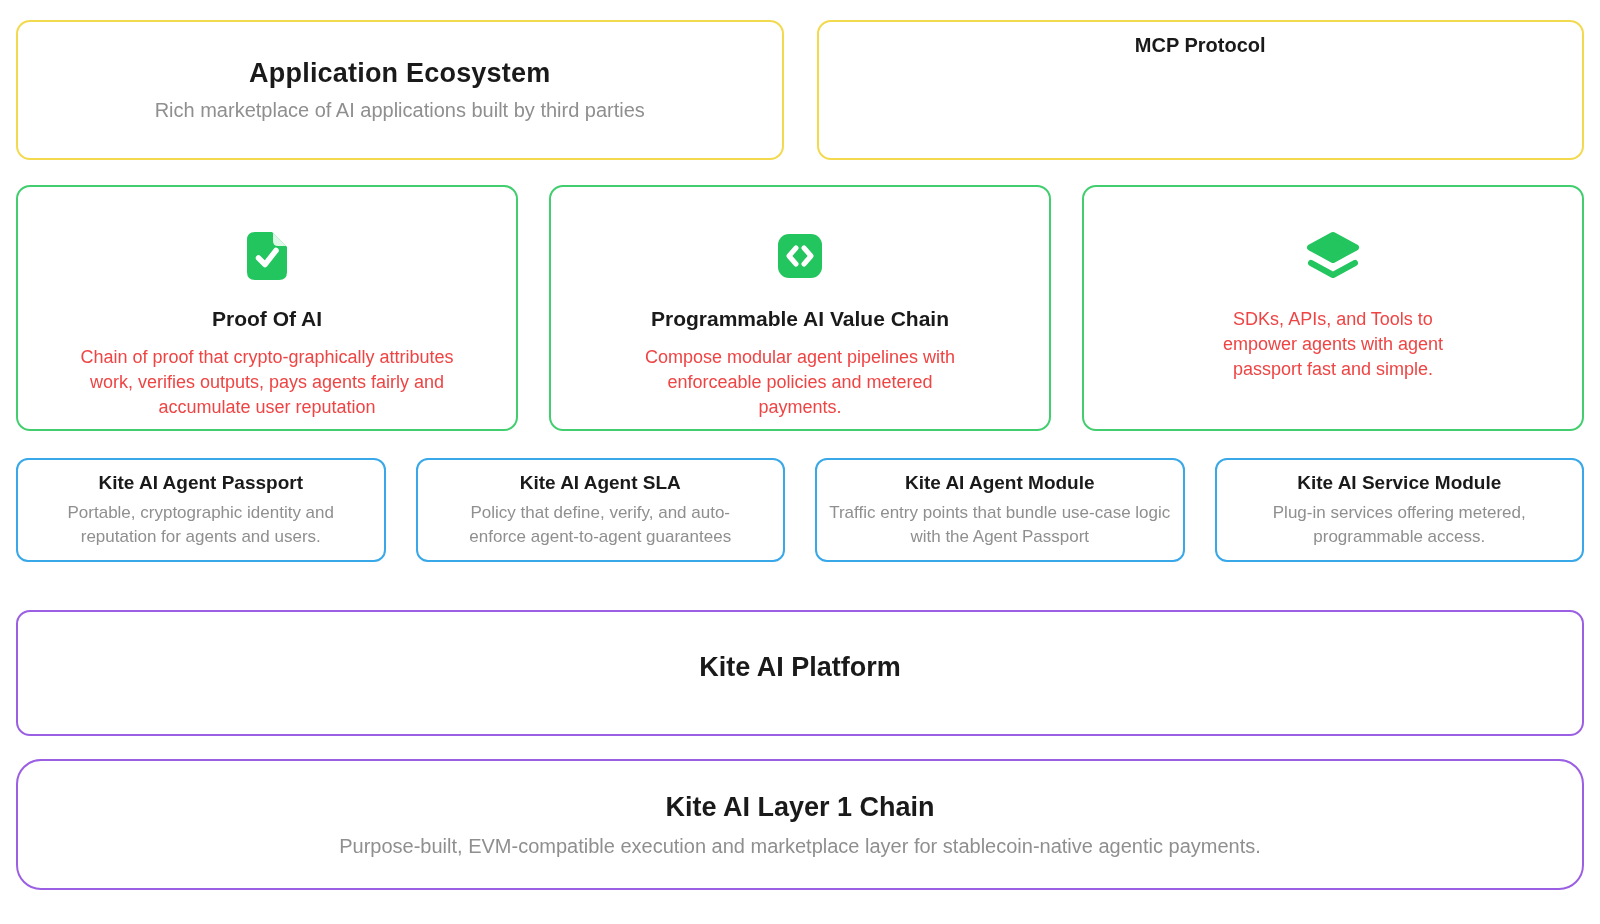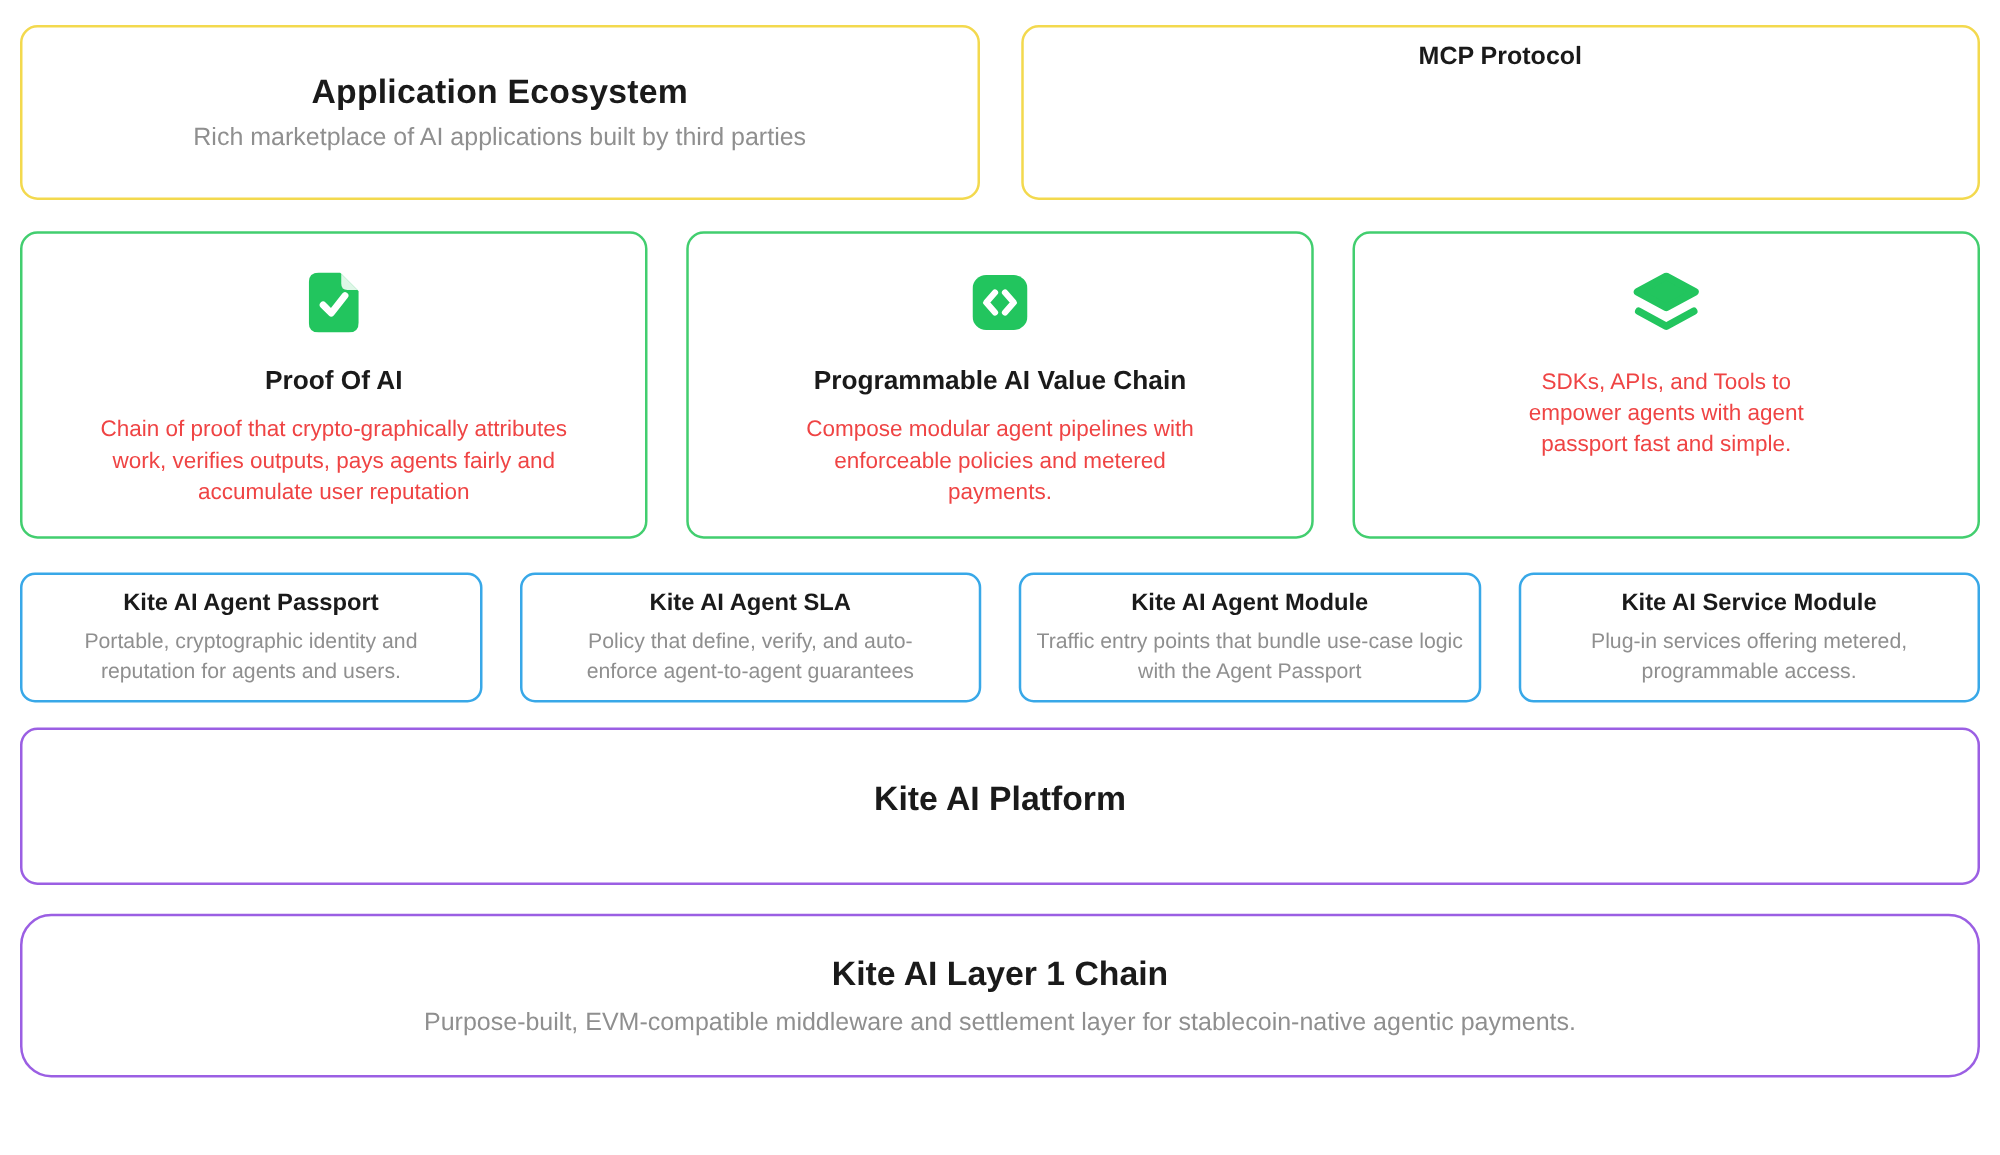--- a/index.html
+++ b/index.html
@@ -8,21 +8,21 @@
     width: 1600px; height: 924px;
     font-family: "Liberation Sans", sans-serif;
     color: #1a1a1a;
   }
   .canvas { width: 1600px; height: 924px; padding: 20px 16px; background: #fff; }
 
   
   .row { display: flex; }
   .row-eco   { gap: 33px; margin-bottom: 25px; }
   .row-feat  { gap: 31px; margin-bottom: 27px; }
-  .row-mod   { gap: 30px; margin-bottom: 20px; }
+  .row-mod   { gap: 30px; margin-bottom: 48px; }
 
   
   .eco-box {
     flex: 1 1 0; height: 140px;
     border: 2px solid #F3D94E; border-radius: 14px;
     display: flex; flex-direction: column;
   }
   .eco-single { align-items: center; justify-content: center; text-align: center; }
   .eco-title { font-size: 27px; font-weight: bold; letter-spacing: 0.2px; }
   .eco-sub   { font-size: 20px; color: #8f8f8f; margin-top: 10px; }
@@ -32,21 +32,21 @@
   }
   .eco-bottom {
     height: 46px; display: flex; align-items: center; justify-content: center;
     font-size: 20px; font-weight: bold;
   }
 
   
   .fbox {
     flex: 1 1 0; height: 246px;
     border: 2px solid #42CE6F; border-radius: 14px;
-    text-align: center; padding-top: 30px;
+    text-align: center; padding-top: 44px;
   }
   .fbox .icon-wrap { height: 50px; display: flex; align-items: center; justify-content: center; margin-bottom: 26px; }
   .fbox-title { font-size: 21px; font-weight: bold; margin-bottom: 14px; }
   .fbox-desc  { font-size: 18px; line-height: 25px; color: #ef4444; margin: 0 auto; }
   .fd-1 { max-width: 420px; }
   .fd-2 { max-width: 345px; }
   .fd-3 { max-width: 255px; }
 
   
   .mbox {
@@ -150,16 +150,16 @@
       <p class="mbox-desc md-4">Plug-in services offering metered, programmable access.</p>
     </div>
   </div>
 
   <div class="pbox pbox-platform">
     <div class="pbox-title">Kite AI Platform</div>
   </div>
 
   <div class="pbox pbox-chain">
     <div class="pbox-title">Kite AI Layer 1 Chain</div>
-    <div class="pbox-desc">Purpose-built, EVM-compatible middleware and settlement layer for stablecoin-native agentic payments.</div>
+    <div class="pbox-desc">Purpose-built, EVM-compatible execution and marketplace layer for stablecoin-native agentic payments.</div>
   </div>
 
 </div>
 
 </body></html>

